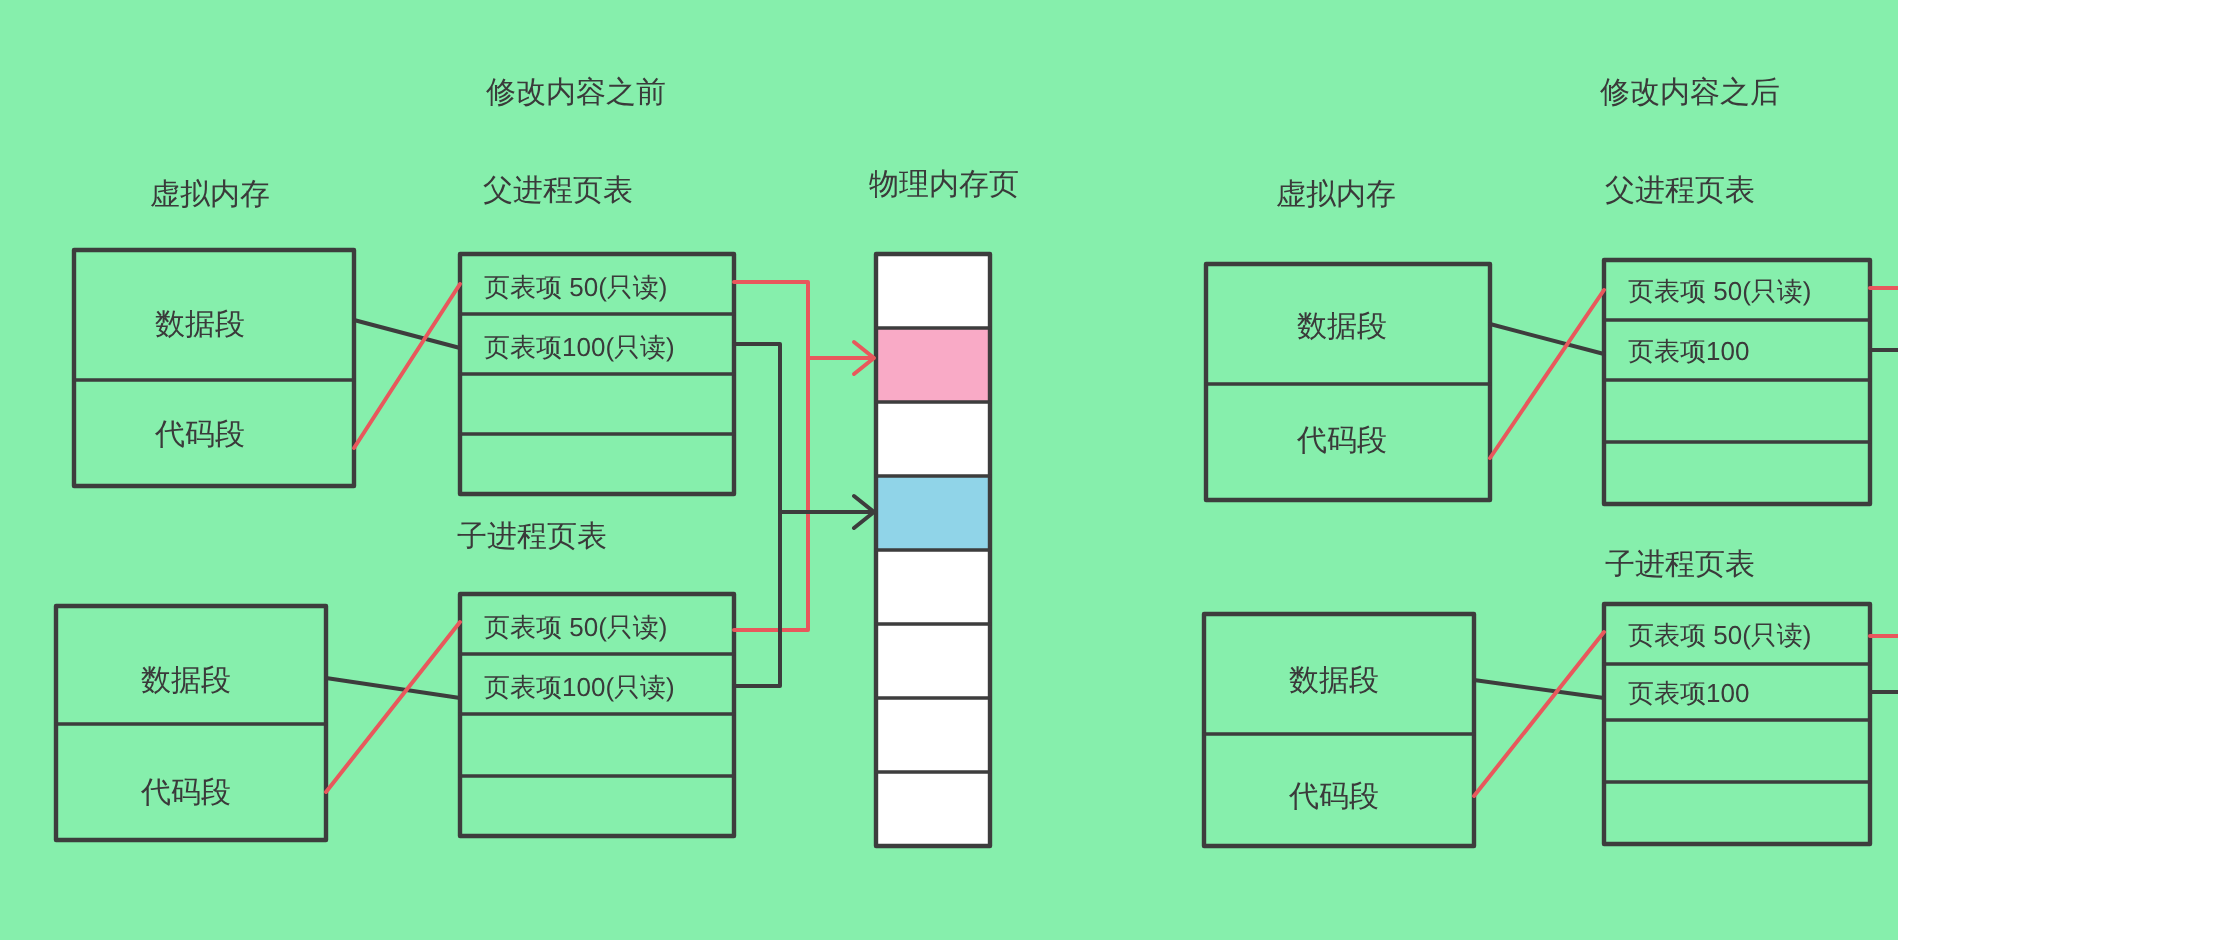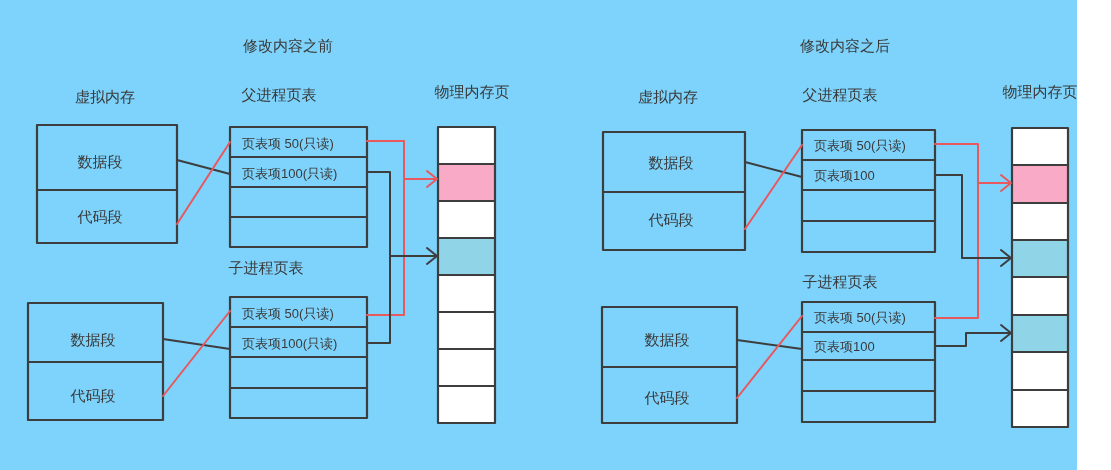--- a/index.html
+++ b/index.html
@@ -1,16 +1,16 @@
 <!DOCTYPE html>
 <html><head>
 <meta charset="utf-8">
 <style>
   html,body{margin:0;padding:0;background:#ffffff;}
-  .stage{position:relative;width:1077px;height:470px;background:#7dd3fc;overflow:hidden;
+  .stage{position:relative;width:949px;height:470px;background:#86efac;overflow:hidden;
          font-family:"Liberation Sans", sans-serif;}
   svg text{font-family:"Liberation Sans", sans-serif;fill:#3a3a3a;}
   .t15{font-size:15px;}
   .t13{font-size:13px;}
   .mid{text-anchor:middle;}
   .box{fill:none;stroke:#3d3d3d;stroke-width:2.2;stroke-linejoin:round;stroke-linecap:round;}
   .sep{stroke:#3d3d3d;stroke-width:1.8;stroke-linecap:round;}
   .ink{stroke:#3d3d3d;stroke-width:2;fill:none;stroke-linecap:round;stroke-linejoin:round;}
   .red{stroke:#e8585c;stroke-width:2;fill:none;stroke-linecap:round;stroke-linejoin:round;}
 </style>

